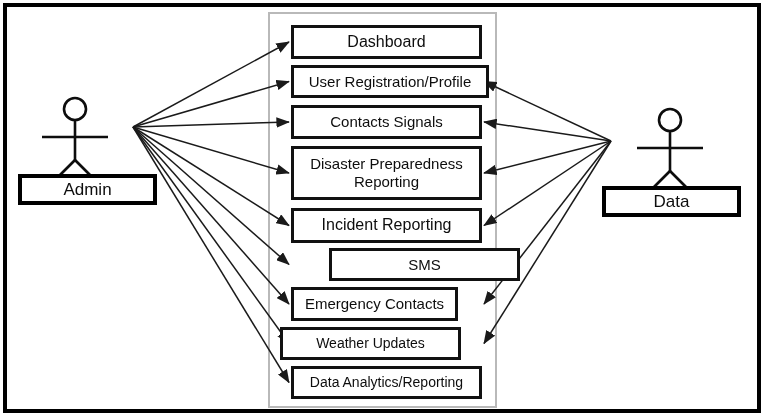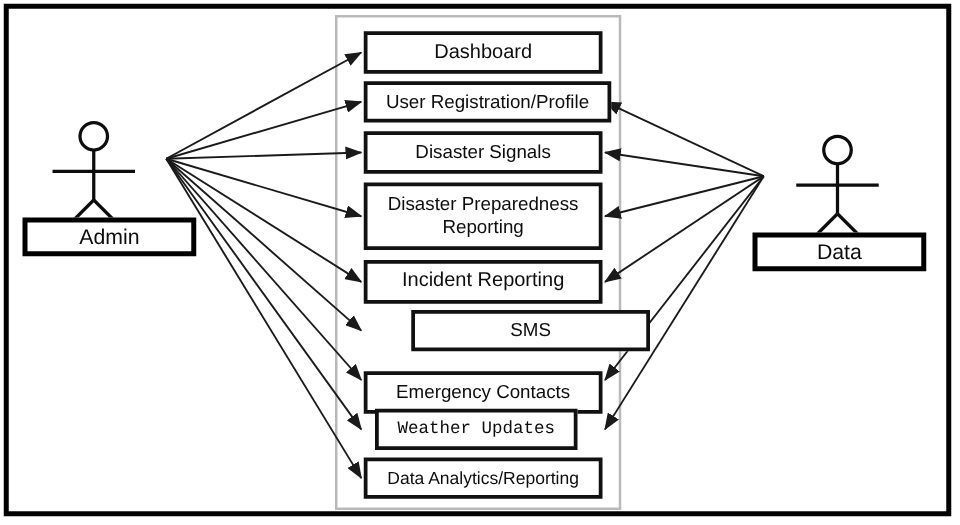--- a/index.html
+++ b/index.html
@@ -125,35 +125,35 @@
   </svg>
 
   <div id="usecase-group">
       <div class="usecase" style="left: 291px; top: 25px; width: 191px; height: 34px; font-size: 16px;">
         <span class="uc-label">Dashboard</span>
       </div>
       <div class="usecase" style="left: 291px; top: 65px; width: 198px; height: 33px; font-size: 15px;">
         <span class="uc-label">User Registration/Profile</span>
       </div>
       <div class="usecase" style="left: 291px; top: 105px; width: 191px; height: 34px; font-size: 15px;">
-        <span class="uc-label">Disaster Signals</span>
+        <span class="uc-label">Contacts Signals</span>
       </div>
       <div class="usecase" style="left: 291px; top: 146px; width: 191px; height: 54px; font-size: 15px;">
         <span class="uc-label">Disaster Preparedness Reporting</span>
       </div>
       <div class="usecase" style="left: 291px; top: 208px; width: 191px; height: 35px; font-size: 16px;">
         <span class="uc-label">Incident Reporting</span>
       </div>
       <div class="usecase" style="left: 291px; top: 248px; width: 191px; height: 33px; font-size: 15px; margin-left: 38px;">
         <span class="uc-label">SMS</span>
       </div>
-      <div class="usecase" style="left: 291px; top: 297px; width: 191px; height: 34px; font-size: 15px;">
+      <div class="usecase" style="left: 291px; top: 287px; width: 167px; height: 34px; font-size: 15px;">
         <span class="uc-label">Emergency Contacts</span>
       </div>
-      <div class="usecase" style="left: 300px; top: 327px; width: 162px; height: 33px; font-size: 14px; font-family: Liberation Mono, monospace;">
+      <div class="usecase" style="left: 280px; top: 327px; width: 181px; height: 33px; font-size: 14px;">
         <span class="uc-label">Weather Updates</span>
       </div>
       <div class="usecase" style="left: 291px; top: 366px; width: 191px; height: 33px; font-size: 14px;">
         <span class="uc-label">Data Analytics/Reporting</span>
       </div>
     </div>
   <div id="actor-box-group">
       <div class="actor-box" style="left: 18px; top: 174px; width: 139px; height: 31px;">
         <span>Admin</span>
       </div>

